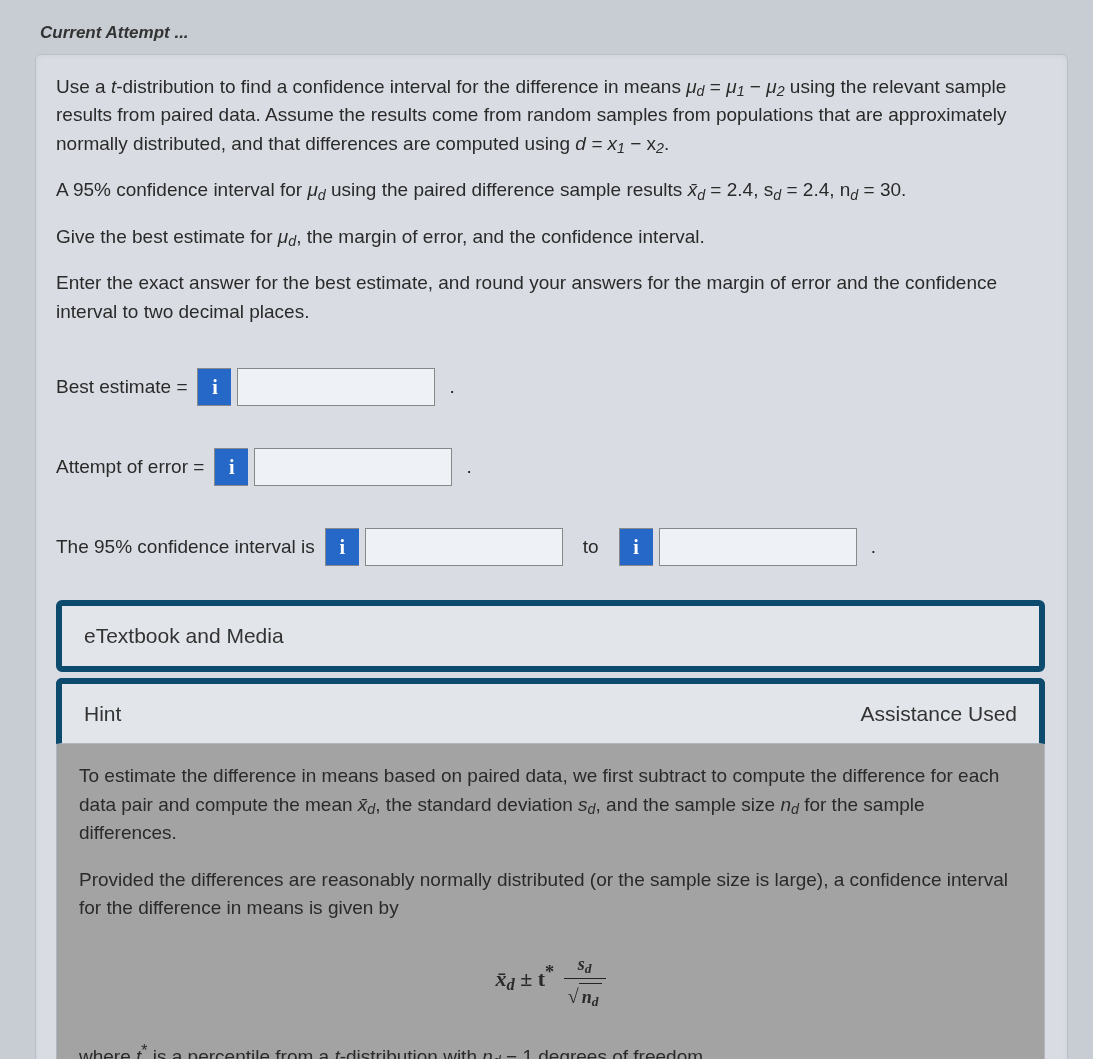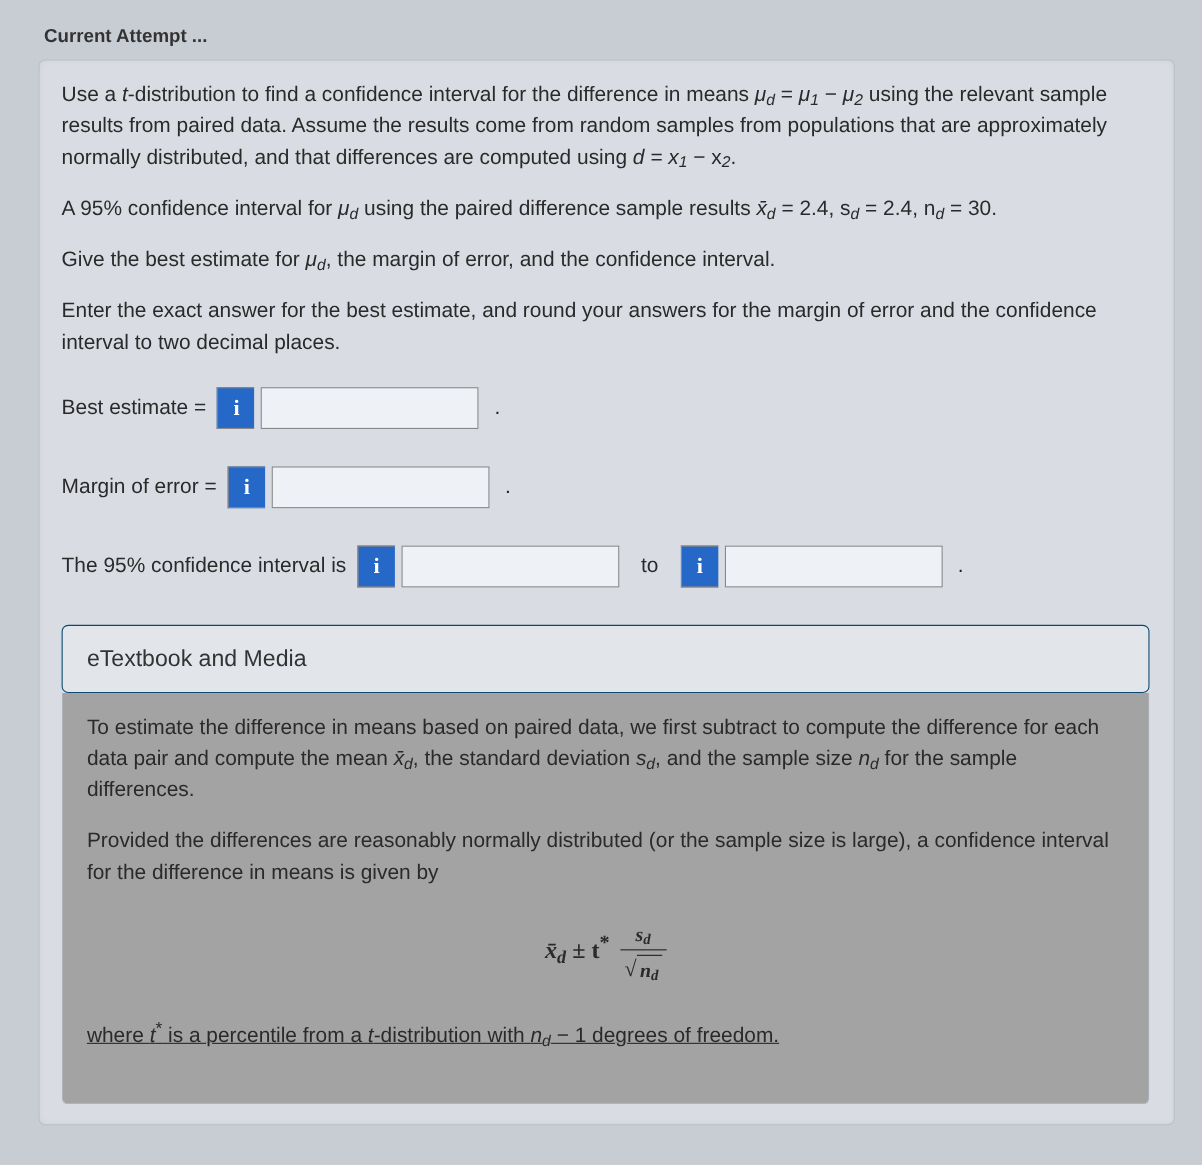--- a/index.html
+++ b/index.html
@@ -14,36 +14,37 @@
     }
     .page {
       padding: 20px 25px 20px 35px;
     }
     .small-header {
       font-size: 17px;
       font-weight: 600;
       color: #333;
       margin-bottom: 8px;
       padding-left: 5px;
+      font-style: italic;
     }
     .question-box {
       background: #d9dde3;
       border: 1px solid #b8bec7;
       border-radius: 6px;
       padding: 18px 22px 18px 20px;
       box-shadow: inset 0 0 6px rgba(0,0,0,0.05);
     }
     .para { margin-bottom: 18px; }
     .para-tight { margin-bottom: 24px; text-decoration: underline; }
     .sub-i { font-style: italic; font-size: 0.75em; position: relative; bottom: -0.25em; }
     .ital { font-style: italic; }
     .input-row {
       display: flex;
       align-items: center;
-      margin: 26px 0 34px 0;
+      margin: 42px 0 34px 0;
       gap: 6px;
     }
     .input-row .label { margin-right: 4px; }
     .info-box {
       width: 34px;
       height: 38px;
       background: #2568c7;
       color: #fff;
       font-weight: bold;
       font-size: 20px;
@@ -59,21 +60,21 @@
       width: 198px;
       border: 1px solid #888;
       background: #eef1f5;
       padding: 4px 6px;
       font-size: 17px;
     }
     .period { margin-left: 8px; color:#222; }
     .to-word { margin: 0 14px 0 14px; }
     .panel {
       background: #e2e5ea;
-      border: 1px solid #0c4a6e;
+      border: 6px solid #0c4a6e;
       border-radius: 6px;
       padding: 14px 22px;
       margin-top: 18px;
       font-size: 21px;
       color: #333;
     }
     .panel.hint-head {
       display: flex;
       justify-content: space-between;
       align-items: center;
@@ -148,38 +149,42 @@
     <p class="para">Enter the exact answer for the best estimate, and round your answers for the margin of error and the confidence interval to two decimal places.</p>
 
     <div class="input-row">
       <span class="label">Best estimate =</span>
       <span class="info-box">i</span>
       <input type="text" class="text-input" style="">
       <span class="period">.</span>
     </div>
 
     <div class="input-row">
-      <span class="label">Margin of error =</span>
+      <span class="label">Attempt of error =</span>
       <span class="info-box">i</span>
       <input type="text" class="text-input" style="">
       <span class="period">.</span>
     </div>
 
     <div class="input-row">
       <span class="label">The 95% confidence interval is</span>
       <span class="info-box">i</span>
       <input type="text" class="text-input" style="">
       <span class="to-word">to</span>
       <span class="info-box">i</span>
       <input type="text" class="text-input" style="">
       <span class="period">.</span>
     </div>
 
     <div class="panel">eTextbook and Media</div>
 
+    <div class="panel hint-head">
+      <span>Hint</span>
+      <span class="assistance">Assistance Used</span>
+    </div>
 
     <div class="hint-body">
       <p class="para">
         <span>To estimate the difference in means based on paired data, we first subtract to compute the difference for each data pair and compute the mean </span><span class="ital">x̄</span><span class="sub-i">d</span><span>, the standard deviation </span><span class="ital">s</span><span class="sub-i">d</span><span>, and the sample size </span><span class="ital">n</span><span class="sub-i">d</span><span> for the sample differences.</span>
       </p>
 
       <p class="para">Provided the differences are reasonably normally distributed (or the sample size is large), a confidence interval for the difference in means is given by</p>
 
       <div class="formula">
         <span class="ital">x̄</span><span class="sub-i">d</span><span> ± t</span><sup>*</sup>

